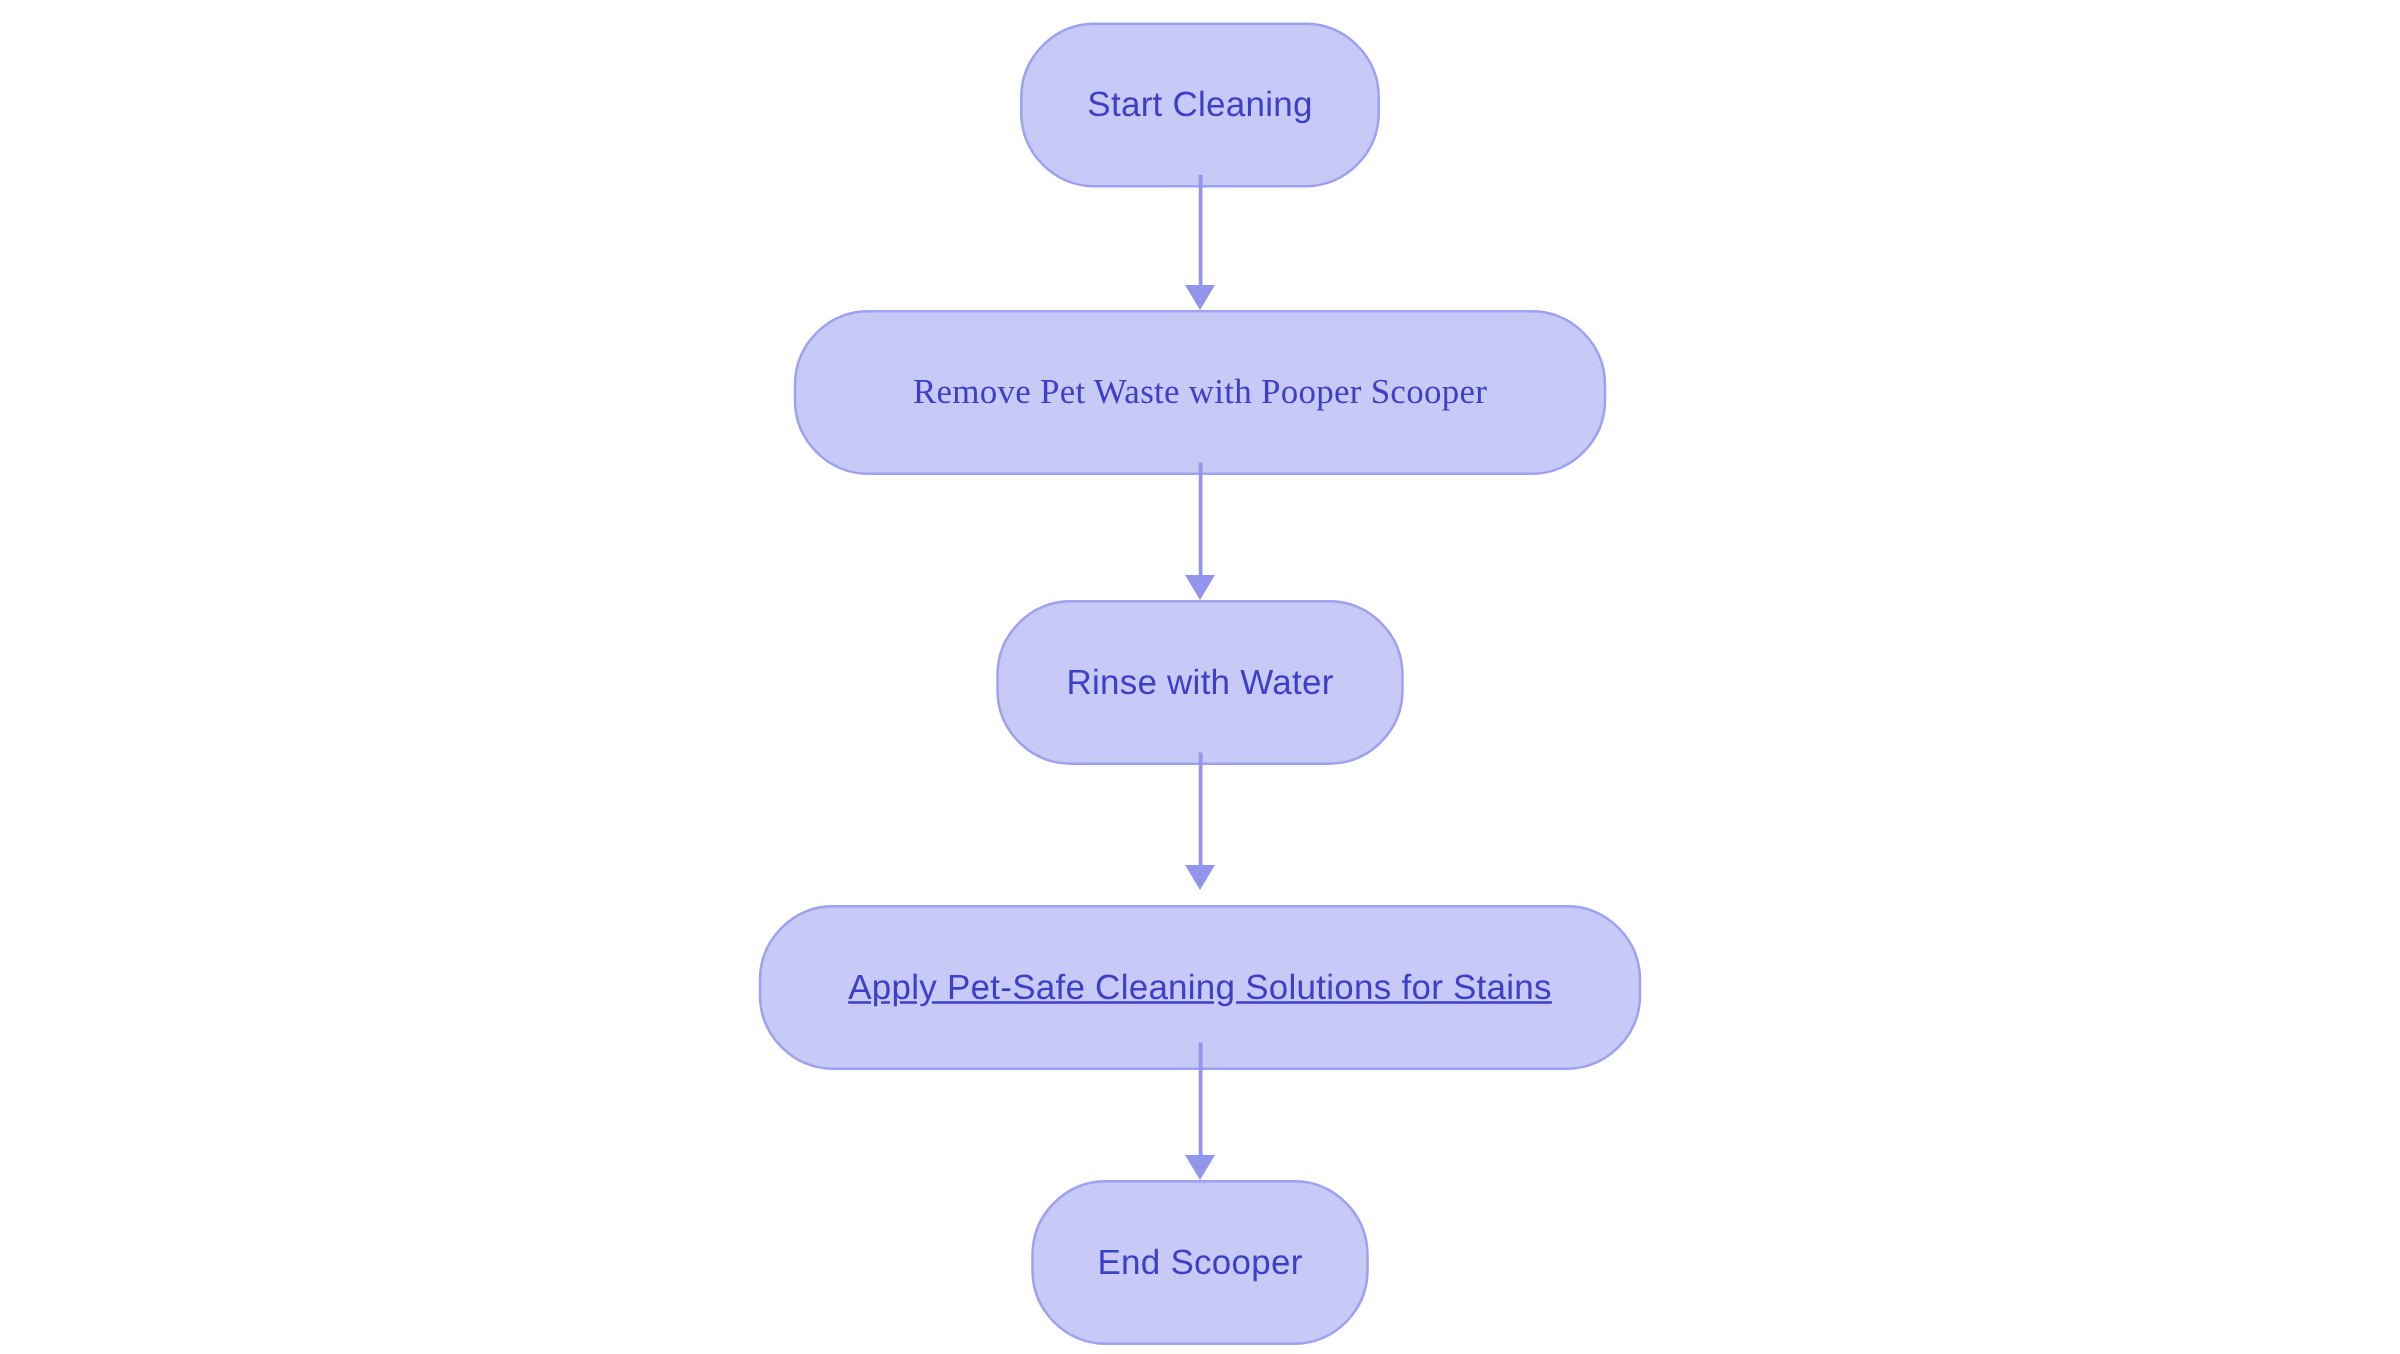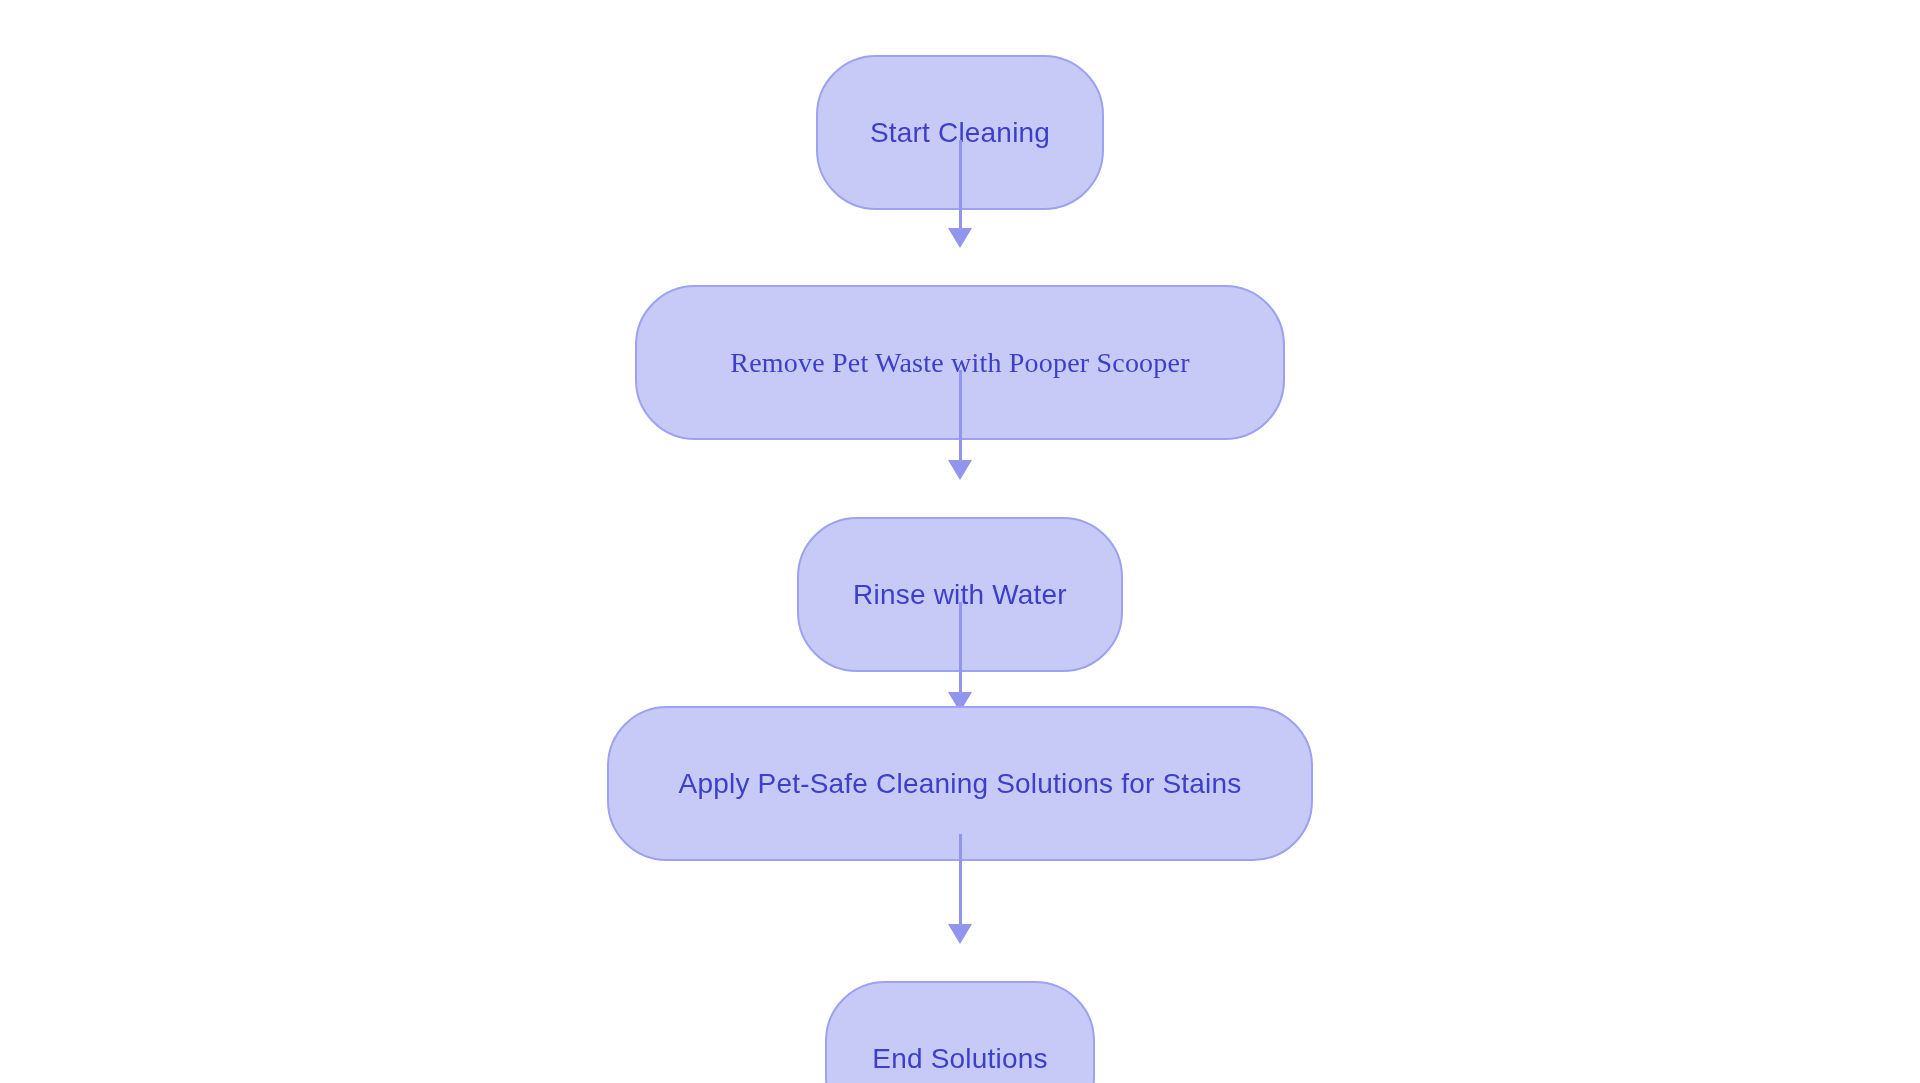--- a/index.html
+++ b/index.html
@@ -10,34 +10,33 @@
   }
   .canvas {
     position: relative;
     width: 1920px;
     height: 1083px;
     background: #ffffff;
     overflow: hidden;
   }
   .node {
     position: absolute;
-    height: 155px;
+    height: 132px;
     box-sizing: border-box;
     background: #c7c9f7;
     border: 2px solid #9da2f0;
     border-radius: 60px;
     display: flex;
     align-items: center;
     justify-content: center;
     color: #3d3fc9;
     font-size: 28px;
     letter-spacing: 0.2px;
     text-align: center;
     white-space: nowrap;
-    margin-top: 37px;
   }
   .edge {
     position: absolute;
     left: 948px;
     width: 24px;
   }
   .edge .edge-line {
     position: absolute;
     left: 10.5px;
     top: 0;
@@ -81,26 +80,26 @@
 
   <div class="node" style="left: 797px; top: 480px; width: 326px;">
     <span>Rinse with Water</span>
   </div>
 
   <div class="edge" style="top: 602px; height: 110px;">
     <div class="edge-line"></div>
     <div class="edge-head"></div>
   </div>
 
-  <div class="node" style="left: 607px; top: 669px; width: 706px;">
+  <div class="node" style="left: 607px; top: 724px; width: 706px; text-decoration: underline;">
     <span>Apply Pet-Safe Cleaning Solutions for Stains</span>
   </div>
 
   <div class="edge" style="top: 834px; height: 110px;">
     <div class="edge-line"></div>
     <div class="edge-head"></div>
   </div>
 
   <div class="node" style="left: 825px; top: 944px; width: 270px;">
-    <span>End Solutions</span>
+    <span>End Scooper</span>
   </div>
 
 </div>
 
 </body></html>

